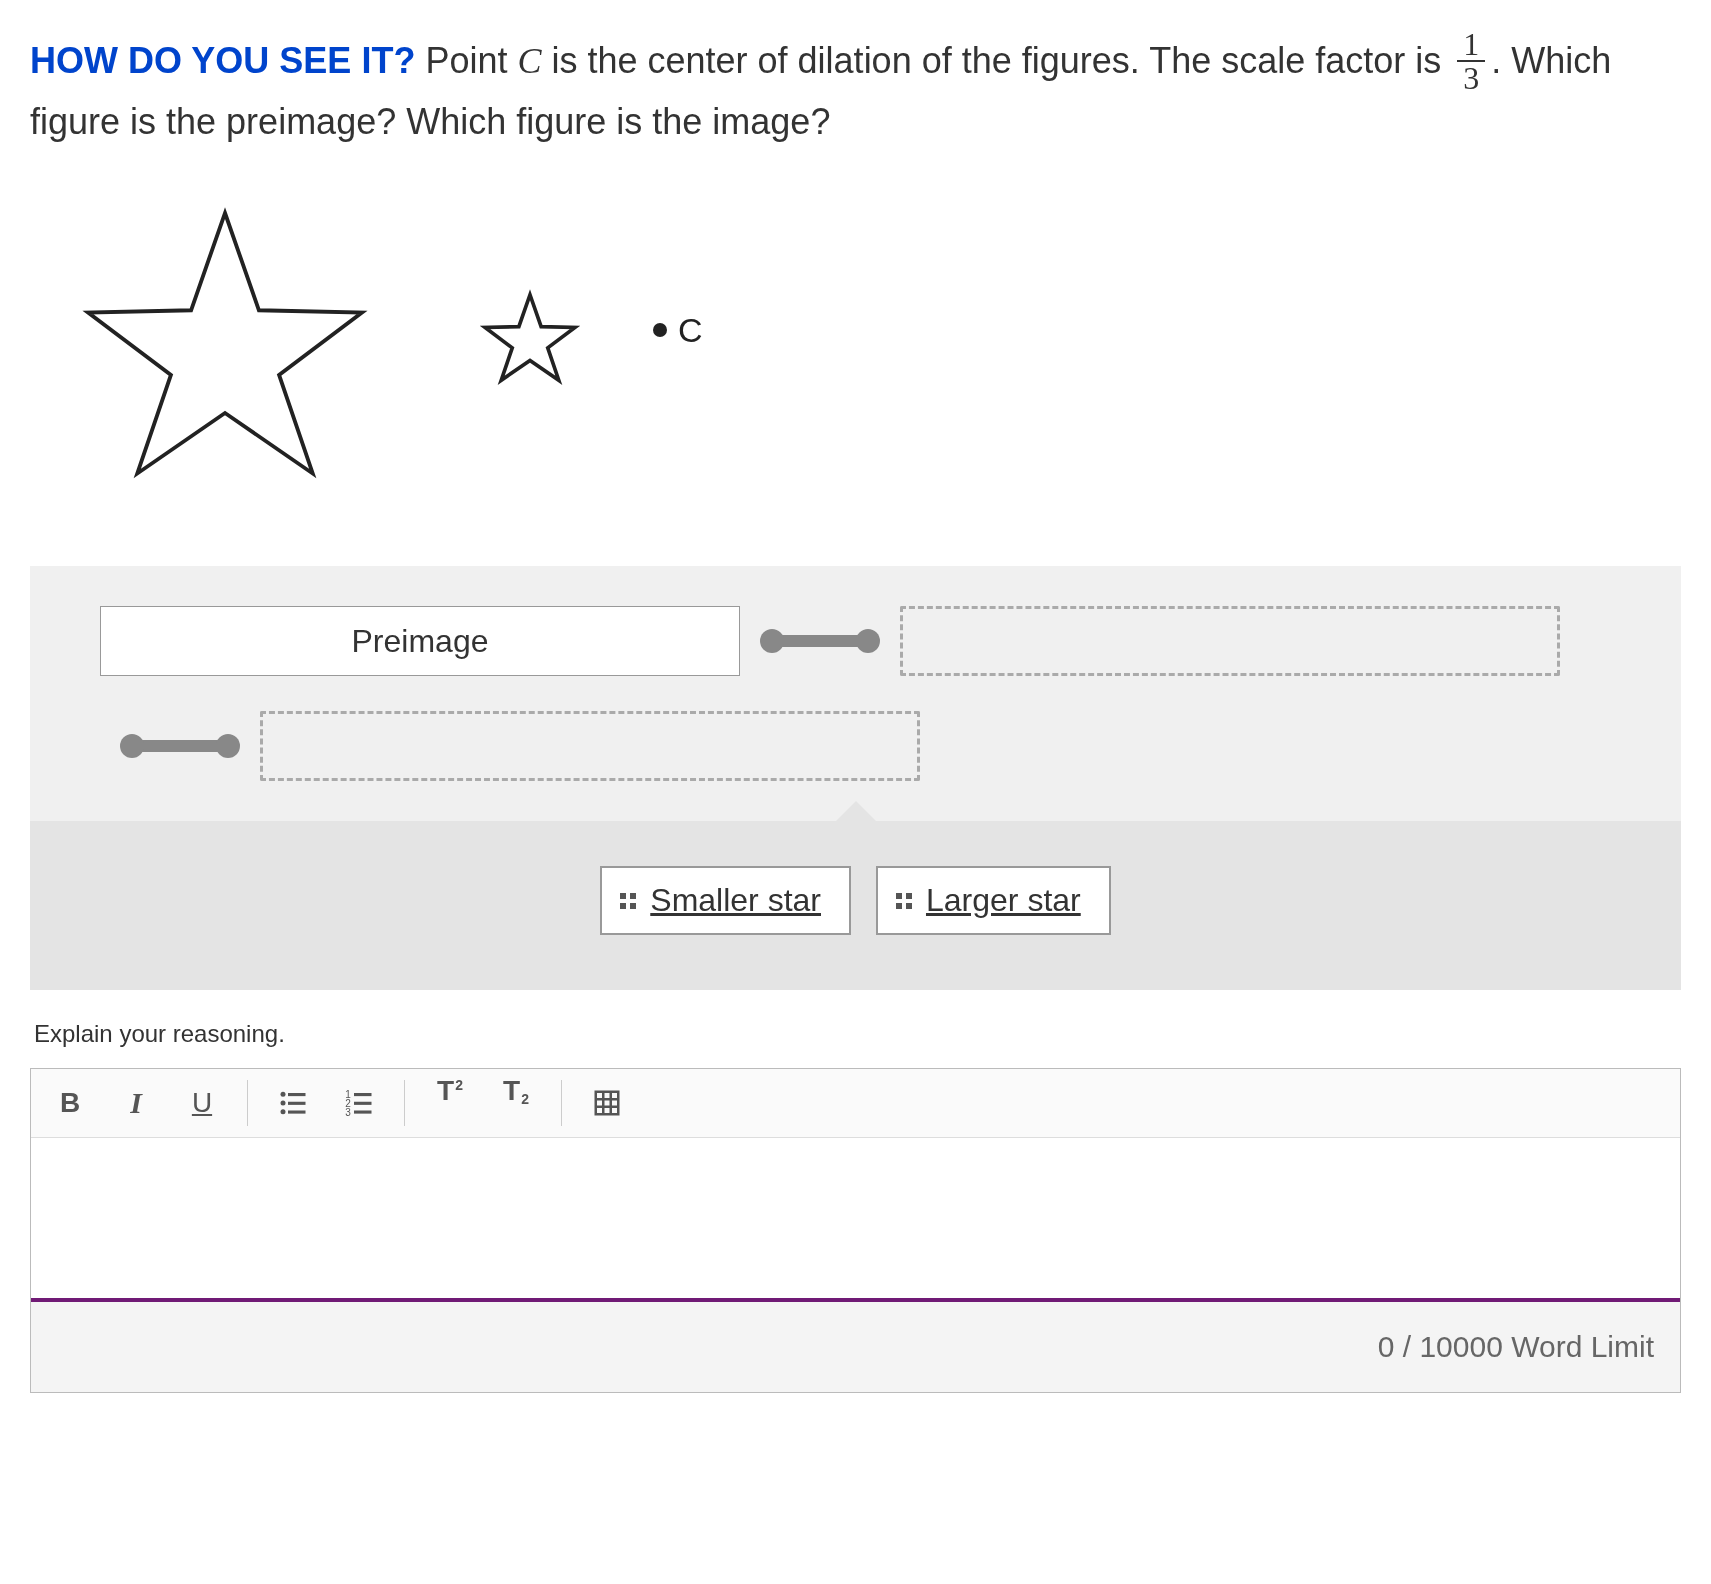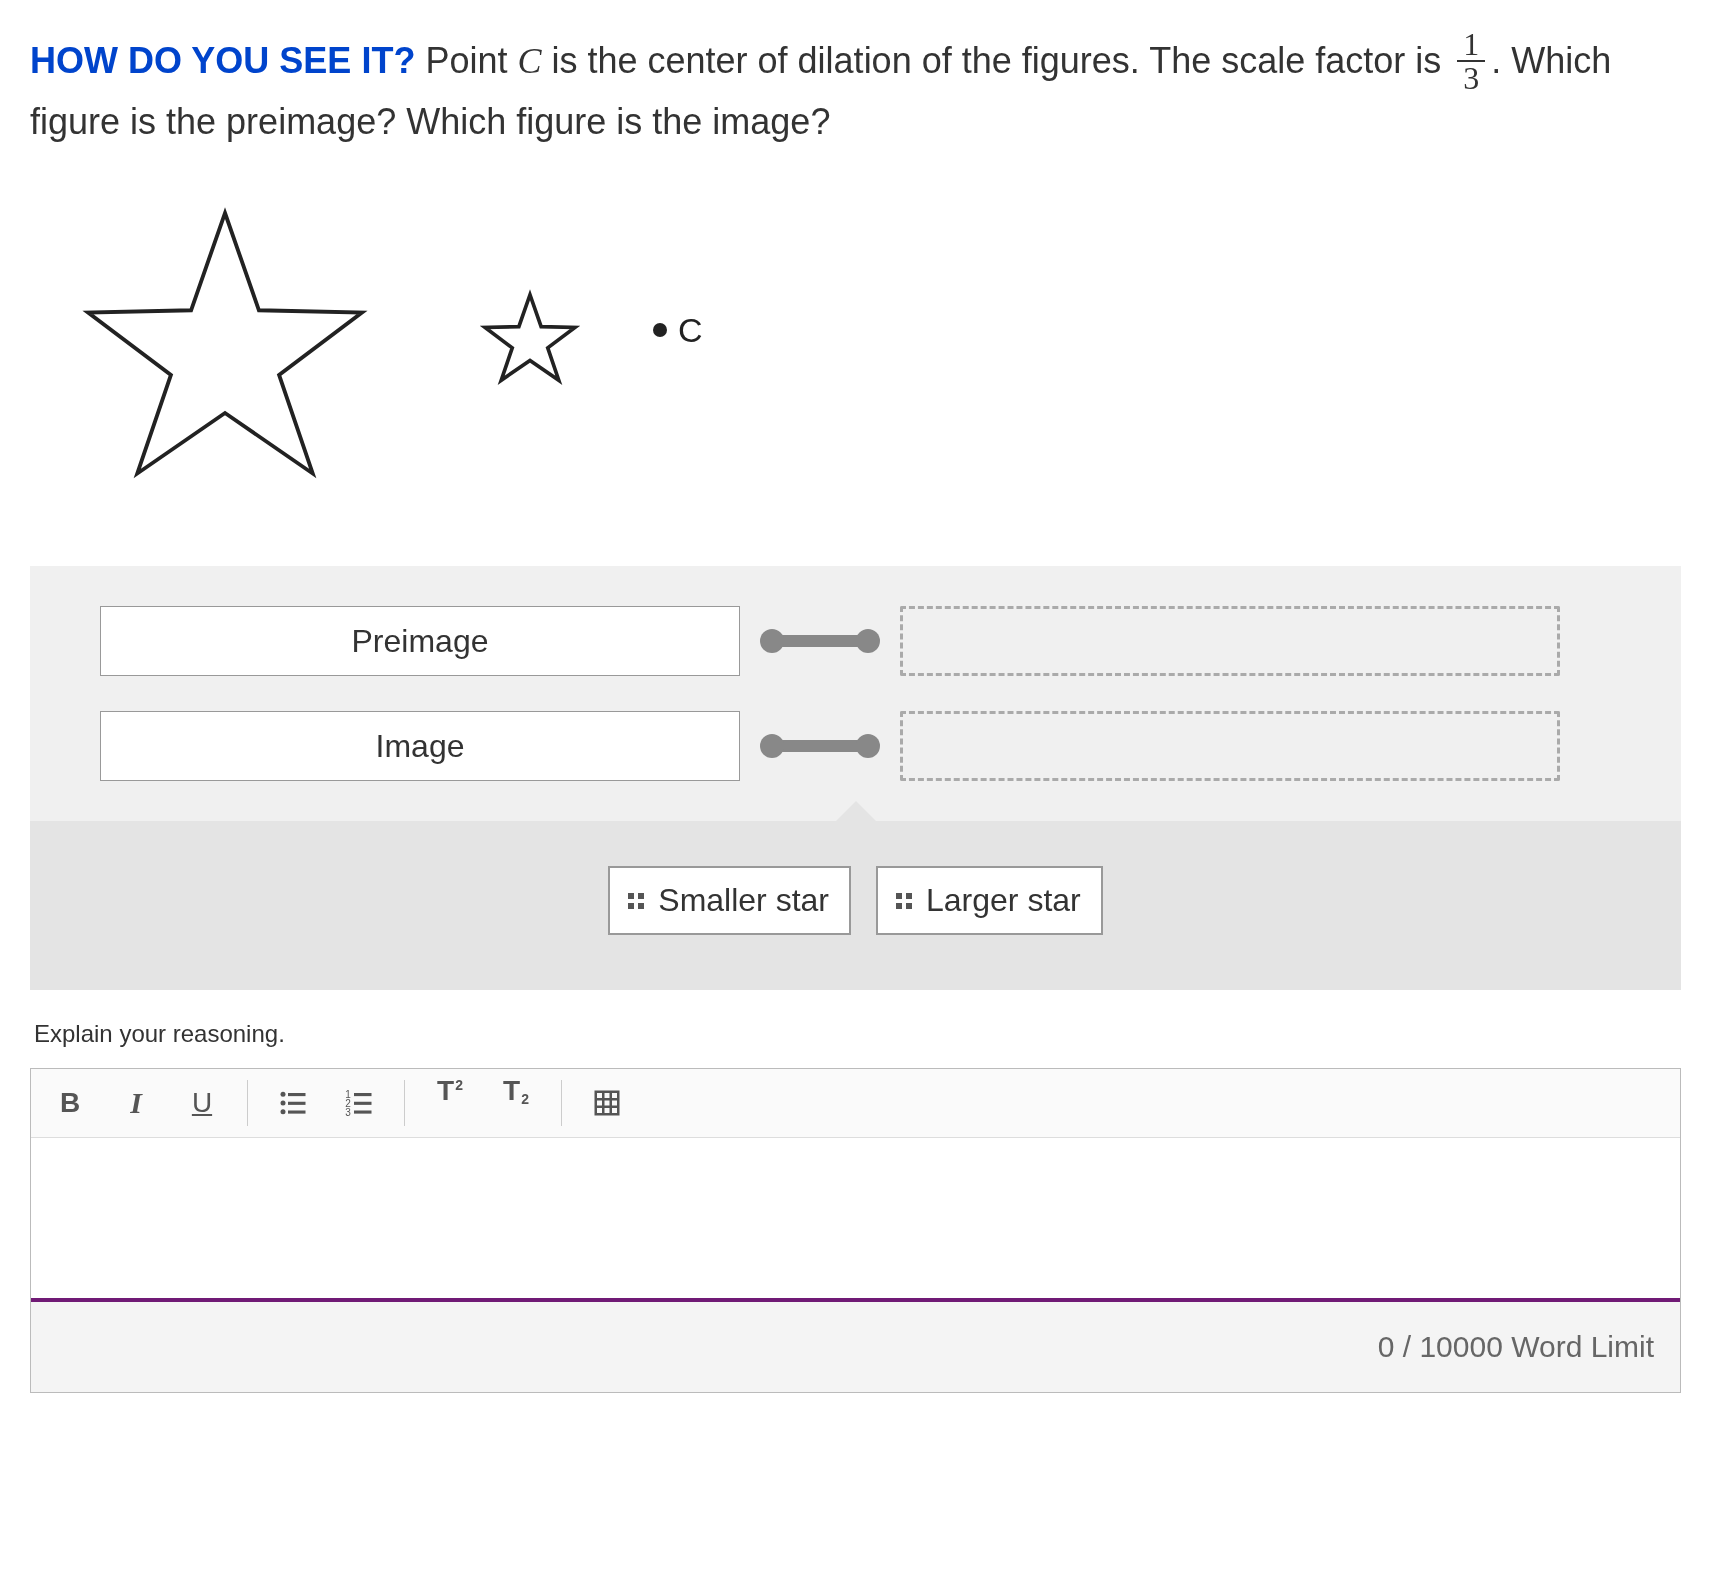--- a/index.html
+++ b/index.html
@@ -95,26 +95,27 @@
     top:-20px;
     left:50%;
     transform:translateX(-50%);
     border-left:22px solid transparent;
     border-right:22px solid transparent;
     border-bottom:22px solid #e4e4e4;
   }
   .drag-item {
     background: #fff;
     border: 2px solid #999;
-    padding: 14px 20px 14px 18px;
+    padding: 14px 28px 14px 18px;
     font-size: 32px;
     display: flex;
     align-items: center;
     gap: 14px;
     cursor: grab;
+    text-decoration: underline;
   }
   .drag-handle {
     display: inline-grid;
     grid-template-columns: repeat(2, 6px);
     grid-template-rows: repeat(2, 6px);
     gap: 4px;
   }
   .drag-handle span { width: 6px; height: 6px; background: #555; display: block; }
 
   .explain-label { font-size: 24px; padding: 30px 4px 20px 4px; color: #333; }
@@ -183,21 +184,20 @@
 
 <div class="match-area">
   <div class="match-row">
     <div class="match-label">Preimage</div>
     <div class="connector">
         <div class="line"></div>
       </div>
     <div class="drop-target"></div>
   </div>
   <div class="match-row" style="margin-bottom:0;">
-    <div class="match-label">Image</div>
     <div class="connector">
         <div class="line"></div>
       </div>
     <div class="drop-target"></div>
   </div>
 </div>
 
 <div class="drag-bank">
   <div class="drag-item">
     <span class="drag-handle">

